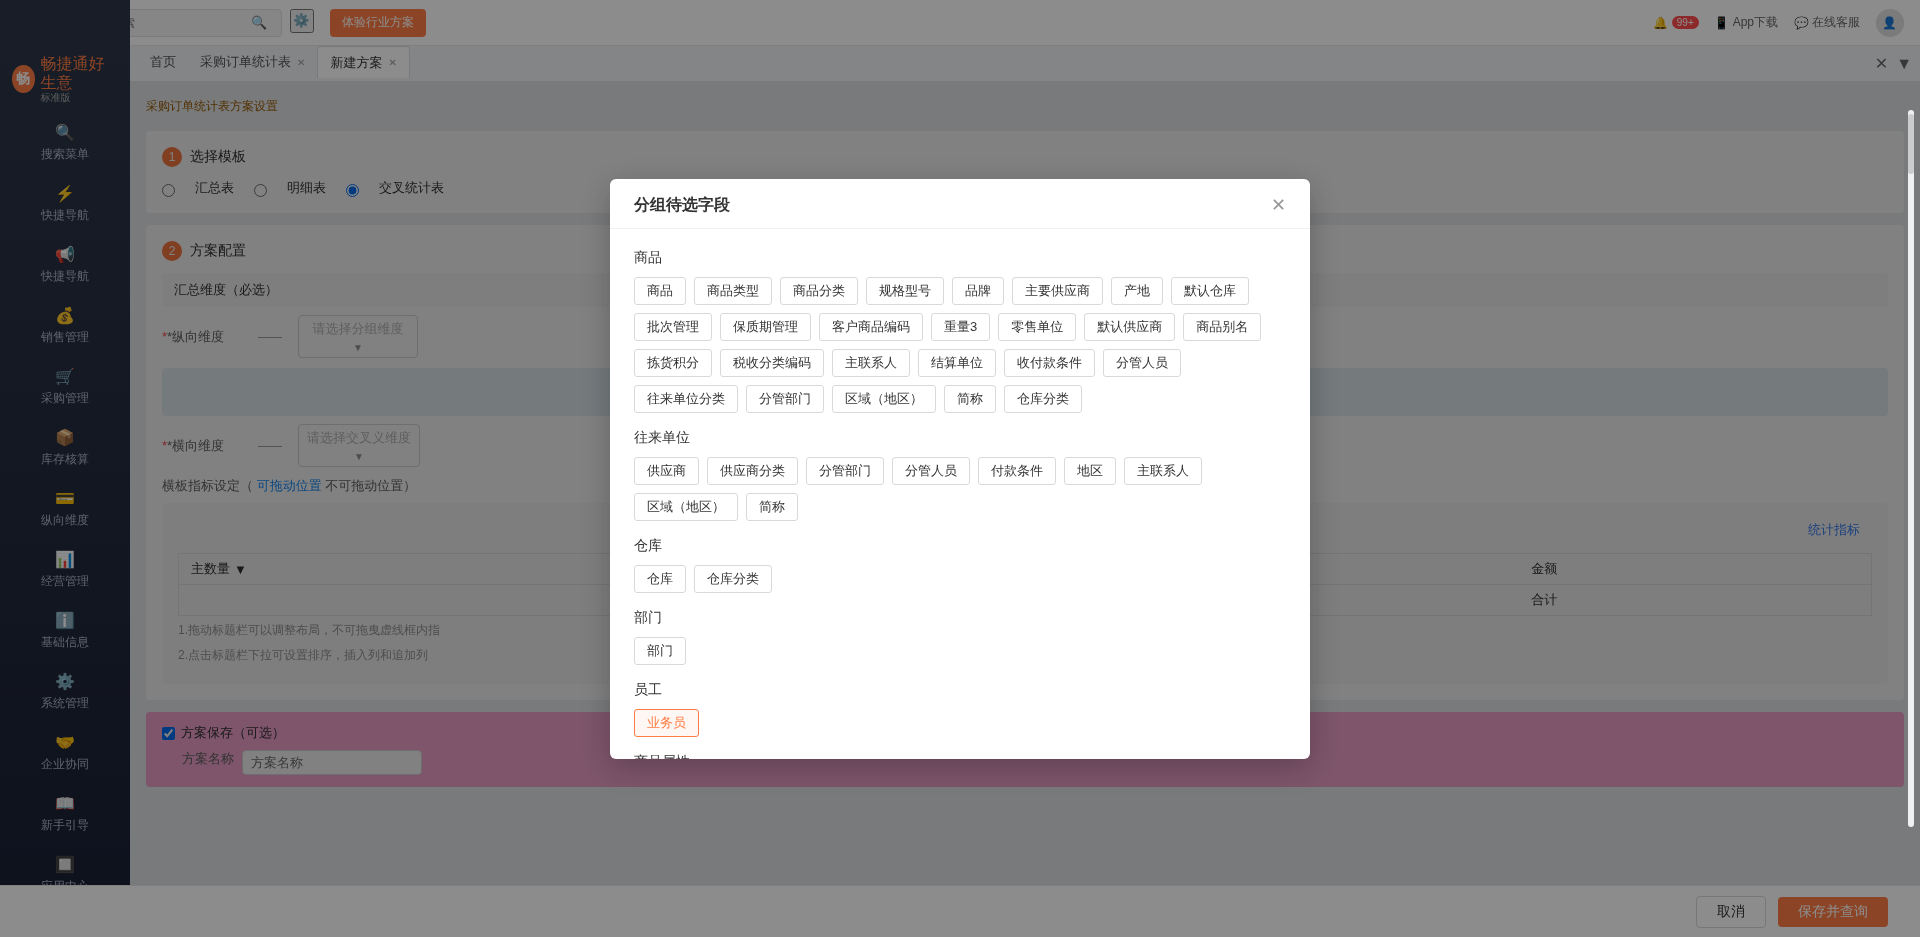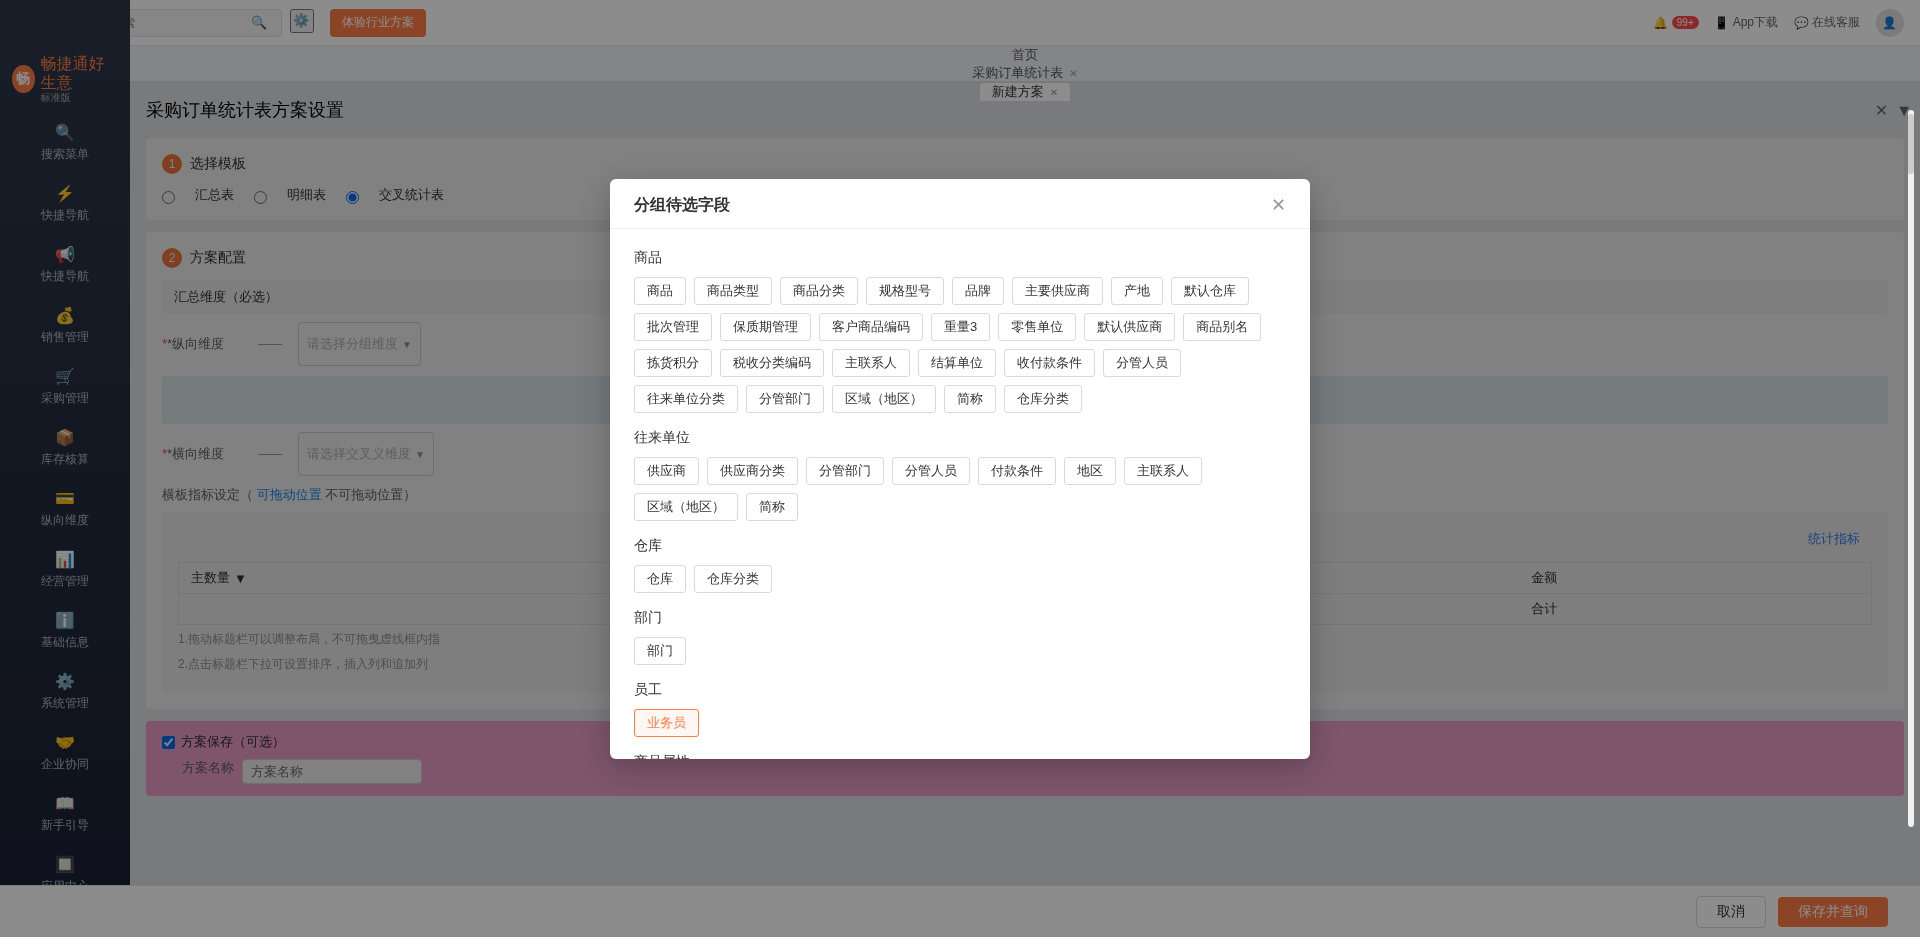--- a/index.html
+++ b/index.html
@@ -80,27 +80,25 @@
       justify-content: center;
       cursor: pointer;
       color: #666;
     }
 
     
     .tab-bar {
       height: 36px;
       background: #f0f2f5;
       display: flex;
-      align-items: center;
       padding: 0 8px;
       border-bottom: 1px solid #ddd;
       position: fixed;
       top: 46px; left: 130px; right: 0;
       z-index: 99;
-      flex-direction: column;
     }
     .tab-item {
       height: 32px;
       padding: 0 12px;
       display: flex;
       align-items: center;
       gap: 6px;
       cursor: pointer;
       border-radius: 4px 4px 0 0;
       font-size: 13px;
@@ -155,21 +153,21 @@
     }
 
     
     .main-content {
       margin-left: 130px;
       margin-top: 82px;
       padding: 16px;
       min-height: calc(100vh - 82px);
       background: #f0f2f5;
     }
-    .page-title { font-size: 18px; color: #000000; margin-bottom: 16px; }
+    .page-title { font-size: 12px; color: #a16207; margin-bottom: 16px; }
     .form-section {
       background: #fff;
       border-radius: 4px;
       padding: 16px;
       margin-bottom: 12px;
     }
     .step-label {
       display: flex;
       align-items: center;
       gap: 8px;
@@ -208,26 +206,27 @@
       margin-bottom: 10px;
       font-size: 13px;
     }
     .form-label { color: #666; min-width: 80px; }
     .required { color: #ff4d4f; }
     .select-wrap {
       display: flex;
       align-items: center;
       border: 1px solid #d9d9d9;
       border-radius: 4px;
-      padding: 12px 8px;
+      padding: 4px 8px;
       background: #fff;
       cursor: pointer;
       gap: 4px;
       min-width: 120px;
       font-size: 13px;
+      flex-direction: column;
     }
     .arrow-down { font-size: 10px; color: #999; }
     .dim-text { color: #999; font-size: 12px; margin: 0 4px; }
 
     .indicator-section {
       background: #fff;
       border-radius: 4px;
       padding: 12px 16px;
     }
     .indicator-header {

